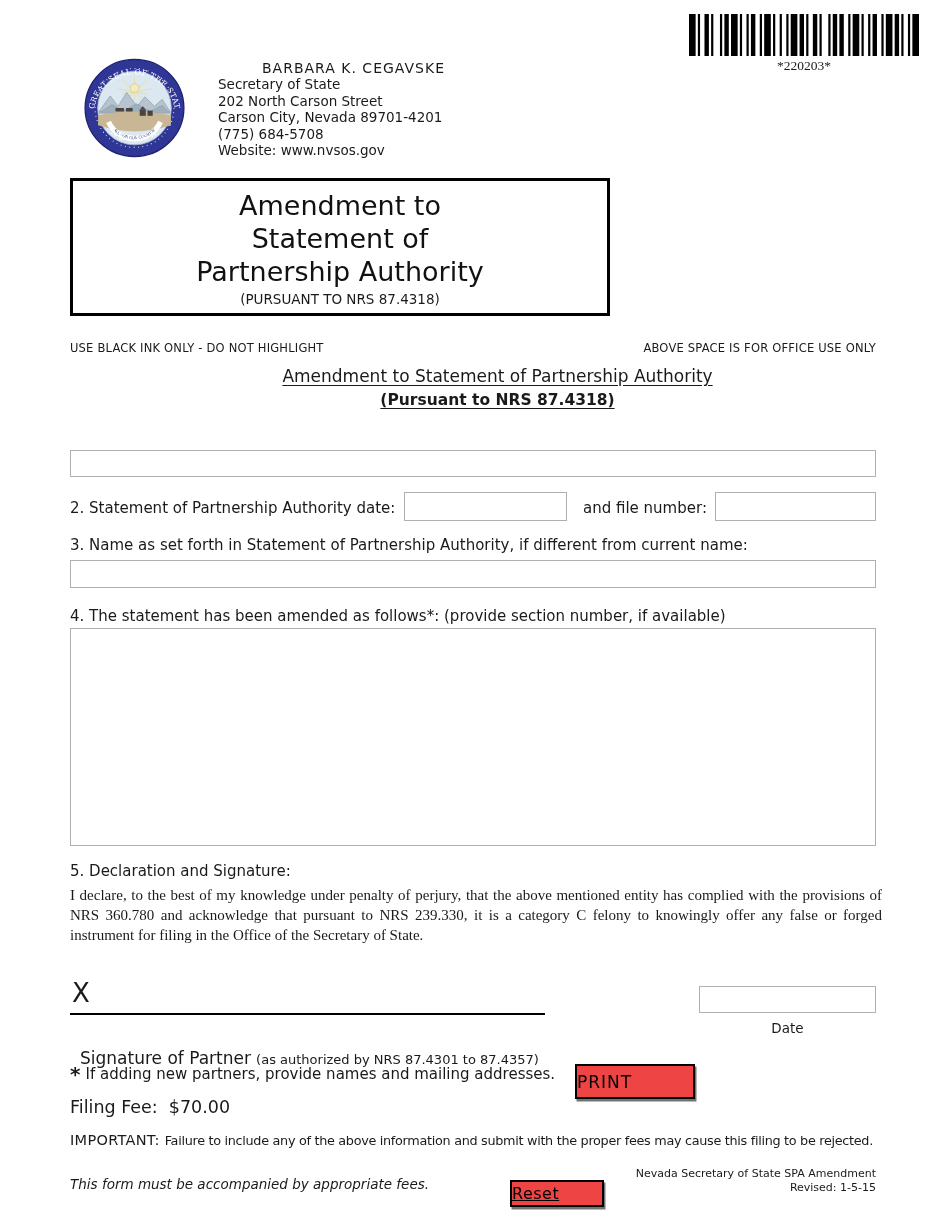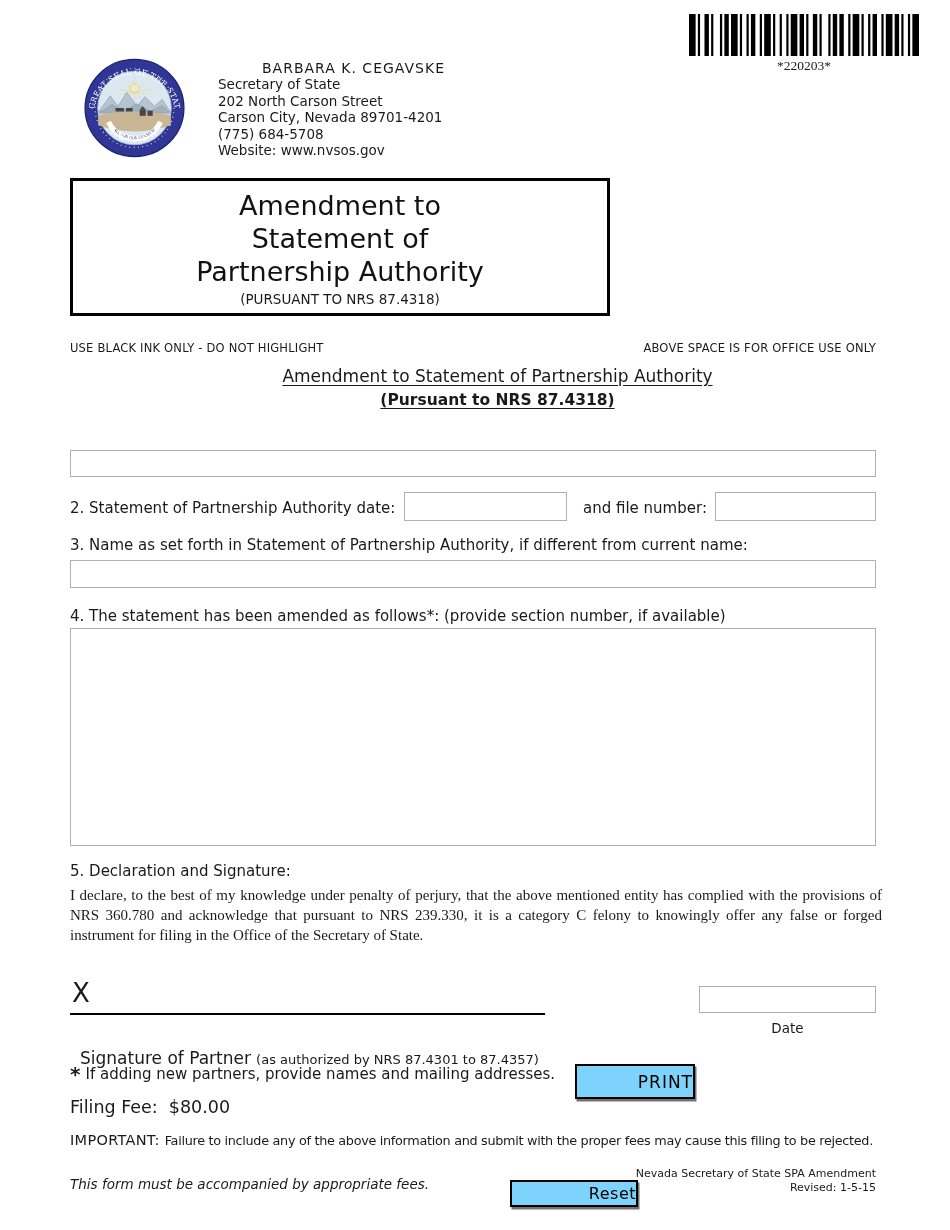--- a/index.html
+++ b/index.html
@@ -45,25 +45,25 @@
   .sig-line { left:70px; top:1013px; width:475px; border-bottom:2px solid #000; height:0; }
   .sig-label-row { left:80px; top:1019px;margin-top:29px; }
   .sig-label { font-size:17px; }
   .sig-note { font-size:13px; }
   .date-label { left:699px; top:1020px; width:177px; text-align:center; font-size:13.5px; }
 
   
   .ast-note { left:70px; top:1062px; }
   .ast-star { font-size:20px; font-weight:bold; vertical-align:-2px; }
   .ast-text { font-size:15px; }
-  .btn { background:#7dd3fc; border:2px solid #000; cursor:pointer; text-align:right;
+  .btn { background:#ef4444; border:2px solid #000; cursor:pointer; text-align:left;
          font-family:"DejaVu Sans","Liberation Sans",sans-serif; color:#000;
          box-shadow:1.5px 2.5px 0 rgba(0,0,0,0.55); }
   .print-btn { left:575px; top:1064px; width:120px; height:35px; font-size:17px; letter-spacing:1px; }
-  .reset-btn { left:510px; top:1180px; width:128px; height:27px; font-size:16px; letter-spacing:0.5px; }
+  .reset-btn { left:510px; top:1180px; width:94px; height:27px; font-size:16px; letter-spacing:0.5px;text-decoration:underline; }
   .filing-fee { left:70px; top:1097px; font-size:17.5px; }
   .important-row { left:70px; top:1130px; width:830px; white-space:nowrap; }
   .important-label { font-size:14.5px; letter-spacing:0.3px; }
   .important-text { font-size:12.8px; letter-spacing:-0.3px; }
   .fees-note { left:70px; top:1176px; font-size:13.5px; font-style:italic; }
   .footer-id { left:600px; top:1167px; width:276px; text-align:right; font-size:11px; line-height:13.5px; }
 </style>
 </head>
 <body>
 
@@ -203,21 +203,21 @@
   <div class="abs date-label">Date</div>
 
   <div class="abs ast-note">
     <span class="ast-star">*</span>
     <span class="ast-text">If adding new partners, provide names and mailing addresses.</span>
   </div>
   <button class="abs btn print-btn">PRINT</button>
 
   <div class="abs filing-fee">
     <span>Filing Fee:</span>&nbsp;
-    <span>$80.00</span>
+    <span>$70.00</span>
   </div>
 
   <div class="abs important-row">
     <span class="important-label">IMPORTANT:</span>
     <span class="important-text">Failure to include any of the above information and submit with the proper fees may cause this filing to be rejected.</span>
   </div>
 
   <div class="abs fees-note">This form must be accompanied by appropriate fees.</div>
   <button class="abs btn reset-btn">Reset</button>
   <div class="abs footer-id">

